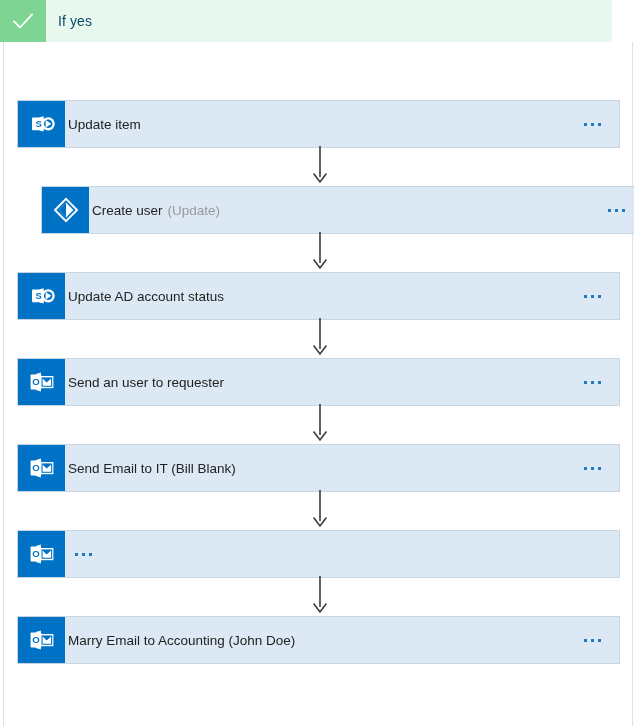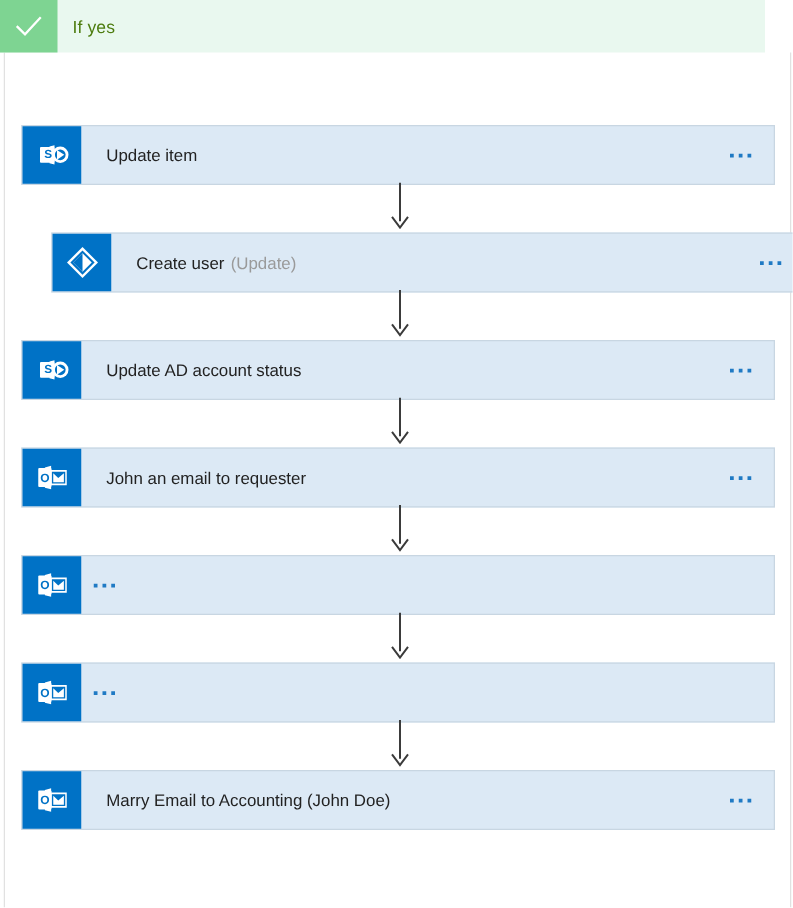--- a/index.html
+++ b/index.html
@@ -61,21 +61,21 @@
     justify-content: center;
   }
   .check-glyph {
     display: block;
     width: 26px;
     height: 26px;
   }
   .scope-title {
     margin-left: 12px;
     font-size: 14px;
-    color: #4d7c0f;
+    color: #0c4a6e;
     letter-spacing: .1px;
     white-space: nowrap;
   }
 
   
   .flow {
     position: absolute;
     left: 0;
     top: 42px;
     width: 634px;
@@ -107,21 +107,21 @@
     display: flex;
     align-items: center;
     justify-content: center;
   }
   .card-icon svg { display: block; }
 
   .card-label {
     flex: 1 1 auto;
     display: flex;
     align-items: center;
-    padding-left: 20px;
+    padding-left: 3px;
     font-size: 13.5px;
     color: #222222;
     white-space: nowrap;
     overflow: hidden;
   }
   .card-label .sub {
     color: #9a9a9a;
     margin-left: 5px;
   }
 
@@ -257,21 +257,21 @@
   <svg width="28" height="28" viewBox="0 0 28 28" aria-hidden="true">
     <rect x="12" y="8" width="13.4" height="12.2" fill="#ffffff"></rect>
     <path d="M13.4 9.4 L24.2 9.4 L24.2 18.8 L13.4 18.8 Z" fill="#0072c6"></path>
     <path d="M14.6 10.6 L18.6 14.4 L23.1 10.6 L23.1 17.7 L14.6 17.7 Z" fill="#ffffff"></path>
     <rect x="2.6" y="6.4" width="10.6" height="15.2" rx="0.8" fill="#ffffff"></rect>
     <path d="M12.9 4.6 L12.9 23.4 L7.9 22.1 L7.9 5.9 Z" fill="#ffffff"></path>
     <text x="4.3" y="17.4" font-family="'Liberation Sans', sans-serif" font-size="9.6" font-weight="bold" fill="#0072c6">O</text>
   </svg>
 </div>
           <div class="card-label">
-            <span>John an email to requester</span>
+            <span>Send an user to requester</span>
           </div>
           <div class="card-menu">
             <i></i>
             <i></i>
             <i></i>
           </div>
         </div>
       </div>
       <div class="connector" style="top: 362px;">
   <svg width="20" height="38" viewBox="0 0 20 38" aria-hidden="true">
@@ -284,20 +284,23 @@
           <div class="card-icon">
   <svg width="28" height="28" viewBox="0 0 28 28" aria-hidden="true">
     <rect x="12" y="8" width="13.4" height="12.2" fill="#ffffff"></rect>
     <path d="M13.4 9.4 L24.2 9.4 L24.2 18.8 L13.4 18.8 Z" fill="#0072c6"></path>
     <path d="M14.6 10.6 L18.6 14.4 L23.1 10.6 L23.1 17.7 L14.6 17.7 Z" fill="#ffffff"></path>
     <rect x="2.6" y="6.4" width="10.6" height="15.2" rx="0.8" fill="#ffffff"></rect>
     <path d="M12.9 4.6 L12.9 23.4 L7.9 22.1 L7.9 5.9 Z" fill="#ffffff"></path>
     <text x="4.3" y="17.4" font-family="'Liberation Sans', sans-serif" font-size="9.6" font-weight="bold" fill="#0072c6">O</text>
   </svg>
 </div>
+          <div class="card-label">
+            <span>Send Email to IT (Bill Blank)</span>
+          </div>
           <div class="card-menu">
             <i></i>
             <i></i>
             <i></i>
           </div>
         </div>
       </div>
       <div class="connector" style="top: 448px;">
   <svg width="20" height="38" viewBox="0 0 20 38" aria-hidden="true">
     <line x1="10" y1="0" x2="10" y2="31" stroke="#3b3b3b" stroke-width="1.6"></line>

